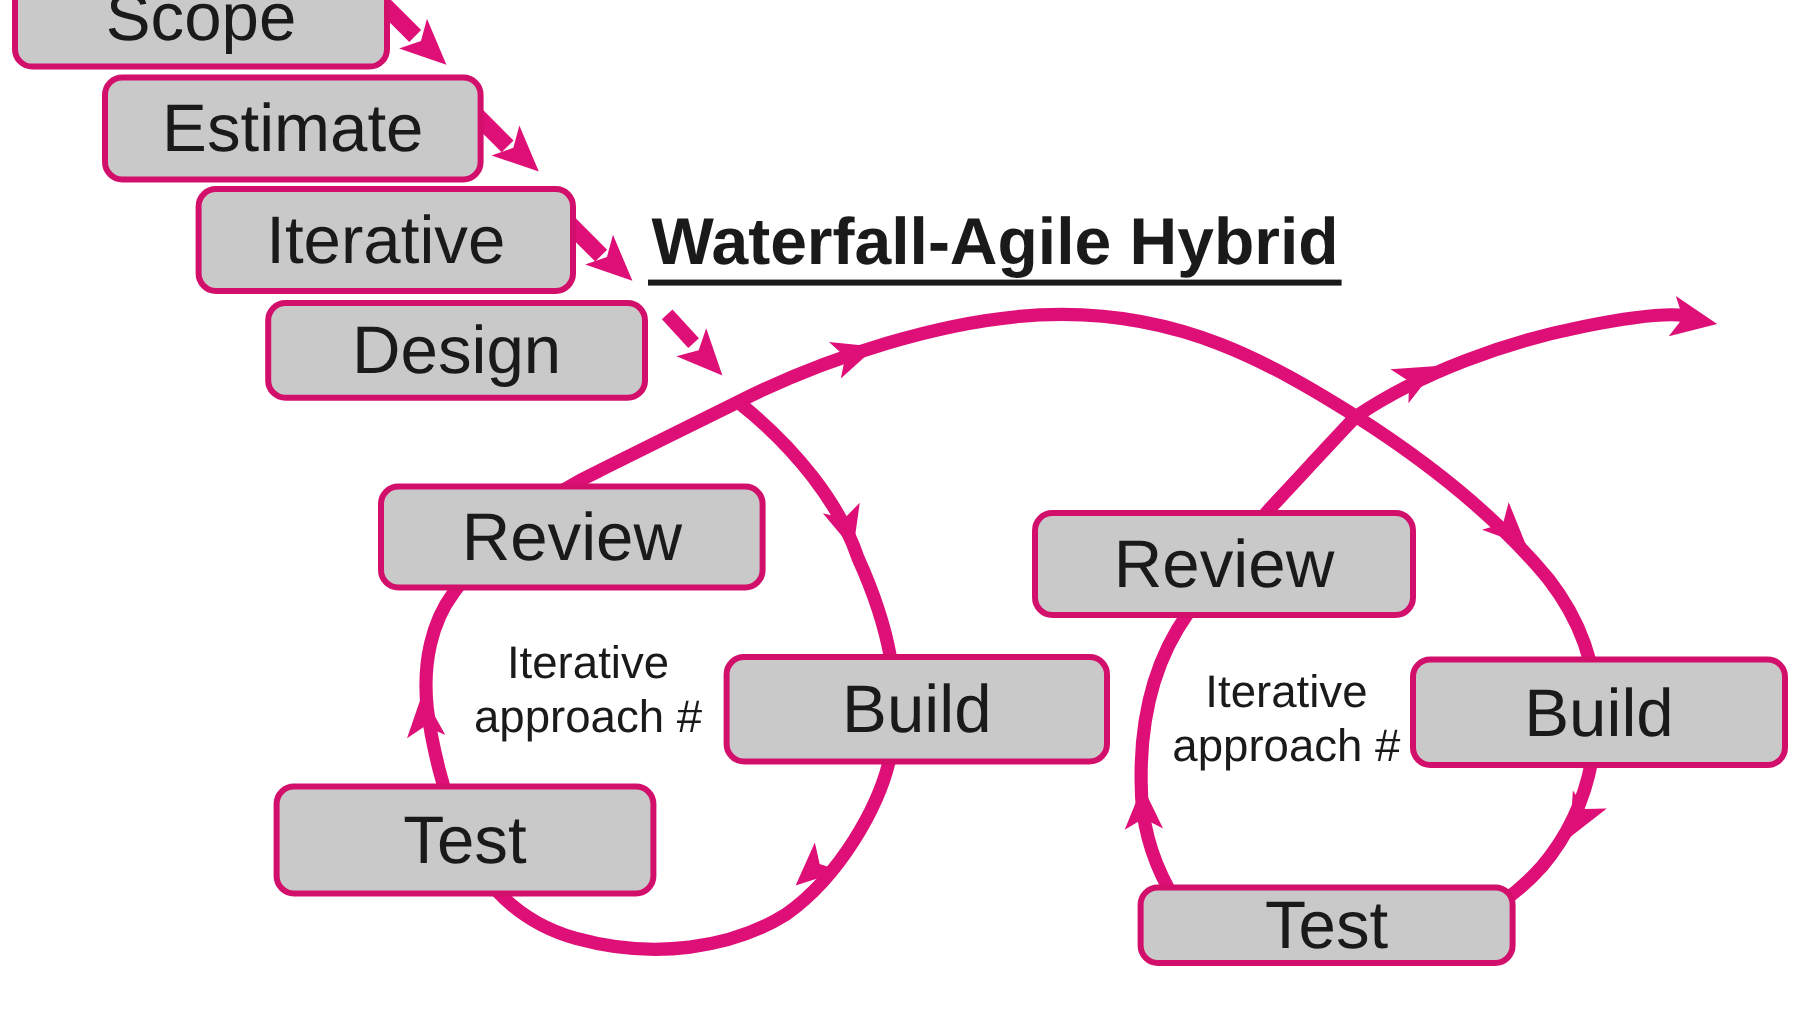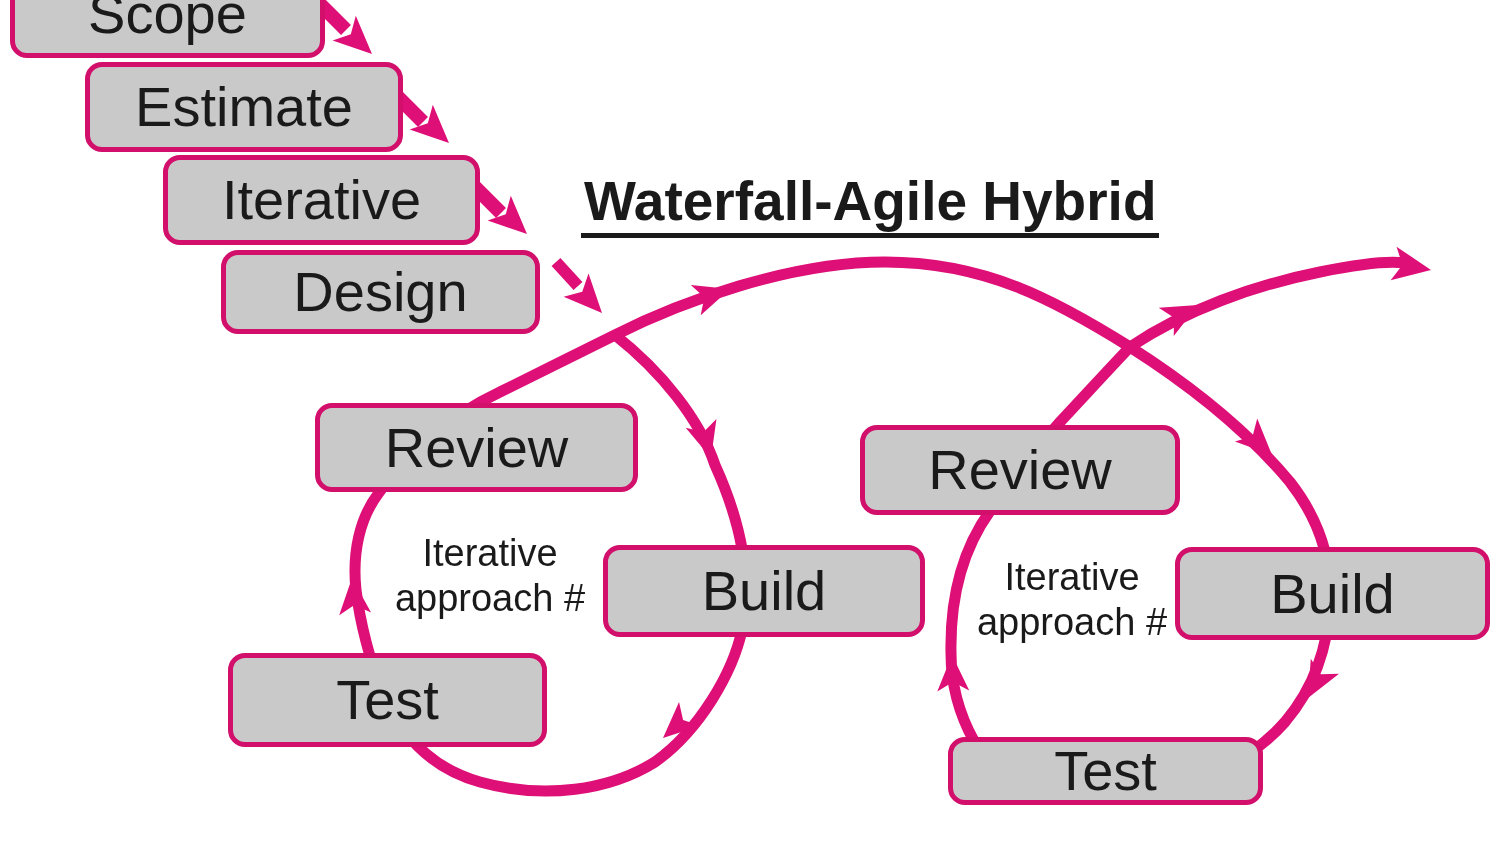--- a/index.html
+++ b/index.html
@@ -31,21 +31,20 @@
     font-size:56px;line-height:1;
     box-sizing:border-box;
   }
   .diagram-title{
     position:absolute;z-index:3;
     color:var(--ink);
     font-size:55px;font-weight:bold;line-height:1;
     border-bottom:5px solid var(--ink);
     padding:0 3px 4px 3px;
     white-space:nowrap;
-    margin-left:41px;
   }
   .iter-label{
     position:absolute;z-index:3;
     width:260px;
     color:var(--ink);
     font-size:38px;line-height:45px;
     text-align:center;
     white-space:pre-line;
   }
 </style>

